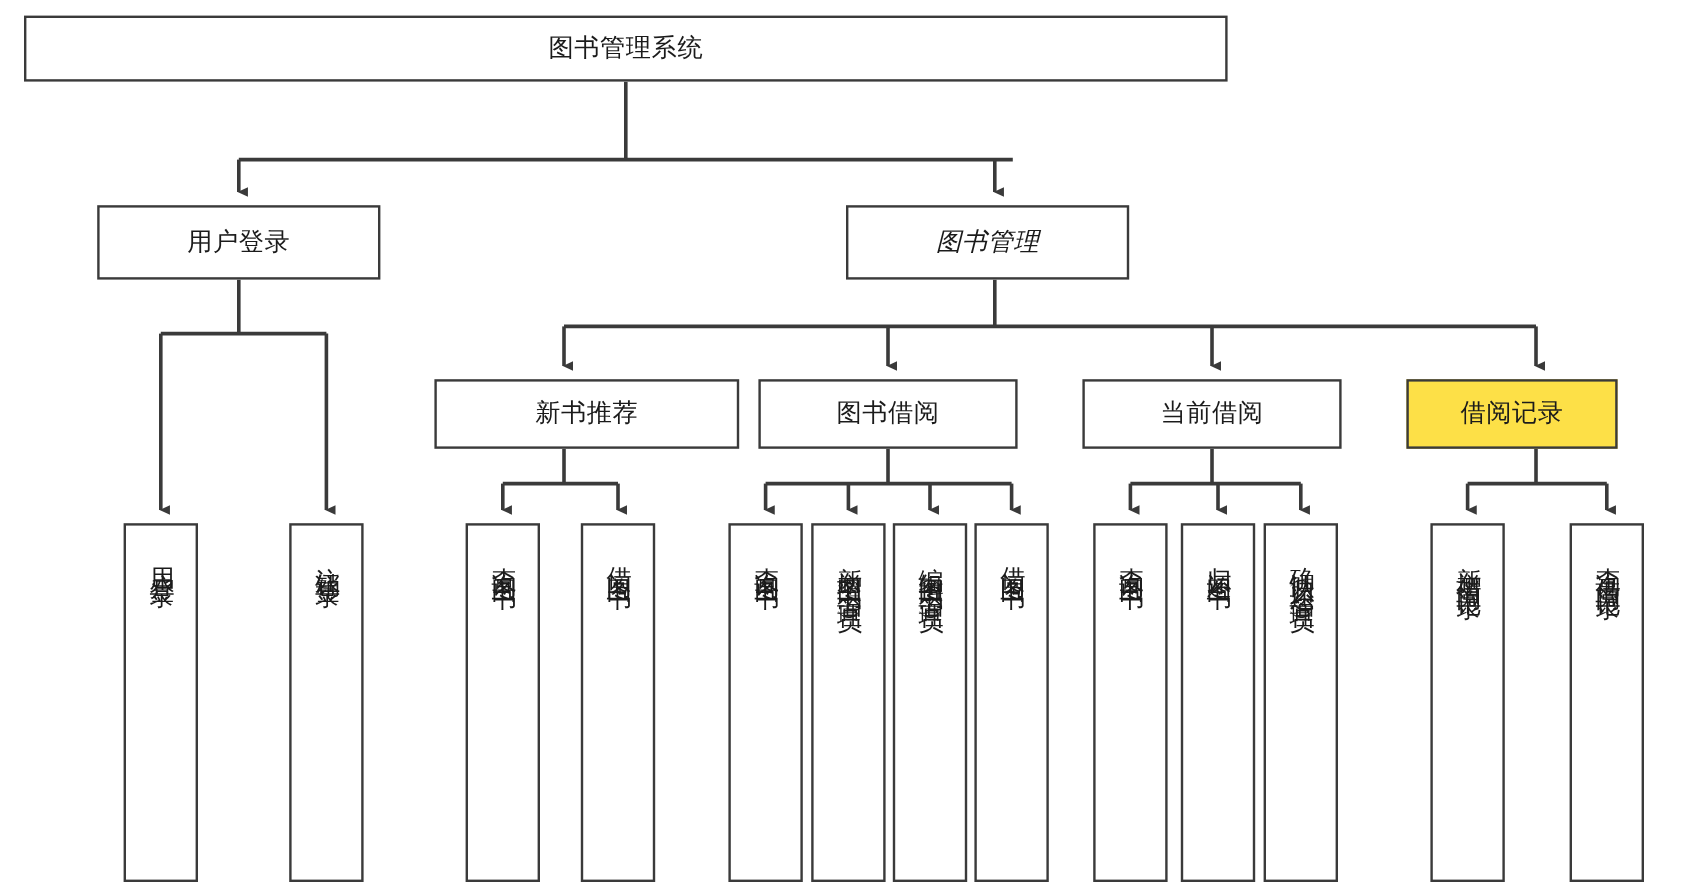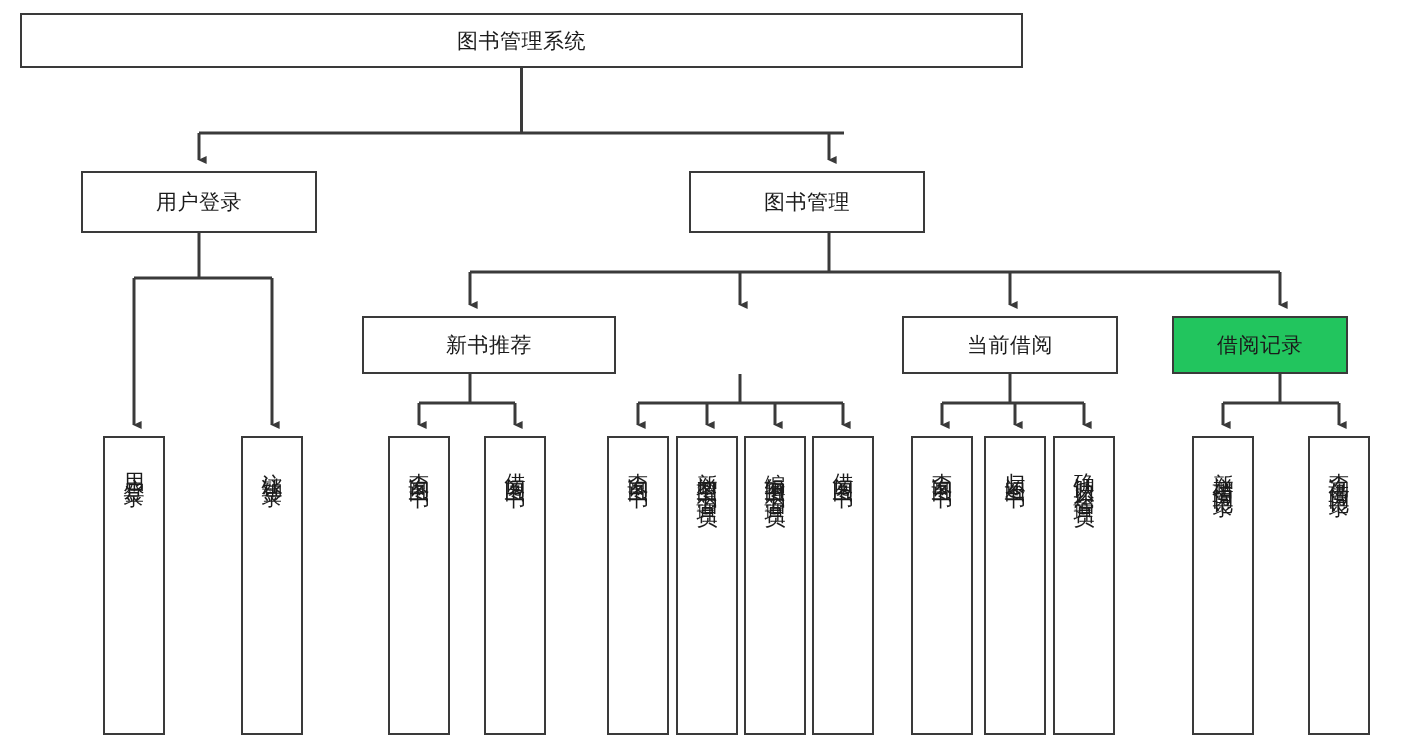--- a/index.html
+++ b/index.html
@@ -123,31 +123,34 @@
     </g>
   </svg>
 
   <div class="node-box" id="node-root" style="left: 20px; top: 13px; width: 1003px; height: 55px; border-color: rgb(58, 58, 58); background: rgb(255, 255, 255);">
     <span class="node-label-h" style="color: rgb(27, 27, 27);">图书管理系统</span>
   </div>
 
   <div class="node-box" id="node-l2-0" style="left: 81px; top: 171px; width: 236px; height: 62px; border-color: rgb(58, 58, 58); background: rgb(255, 255, 255);">
     <span class="node-label-h" style="color: rgb(27, 27, 27);">用户登录</span>
   </div>
-  <div class="node-box" id="node-l2-1" style="left: 689px; top: 171px; width: 236px; height: 62px; border-color: rgb(58, 58, 58); background: rgb(255, 255, 255);">
+  <div class="node-box" id="node-l2-1" style="left: 705px; top: 171px; width: 236px; height: 62px; border-color: rgb(58, 58, 58); background: rgb(255, 255, 255); font-style: italic;">
     <span class="node-label-h" style="color: rgb(27, 27, 27);">图书管理</span>
   </div>
 
   <div class="node-box" id="node-l3-0" style="left: 362px; top: 316px; width: 254px; height: 58px; border-color: rgb(58, 58, 58); background: rgb(255, 255, 255);">
     <span class="node-label-h" style="color: rgb(27, 27, 27);">新书推荐</span>
   </div>
+  <div class="node-box" id="node-l3-1" style="left: 632px; top: 316px; width: 216px; height: 58px; border-color: rgb(58, 58, 58); background: rgb(255, 255, 255);">
+    <span class="node-label-h" style="color: rgb(27, 27, 27);">图书借阅</span>
+  </div>
   <div class="node-box" id="node-l3-2" style="left: 902px; top: 316px; width: 216px; height: 58px; border-color: rgb(58, 58, 58); background: rgb(255, 255, 255);">
     <span class="node-label-h" style="color: rgb(27, 27, 27);">当前借阅</span>
   </div>
-  <div class="node-box" id="node-l3-3" style="left: 1172px; top: 316px; width: 176px; height: 58px; border-color: rgb(58, 58, 58); background: #22c55e;">
+  <div class="node-box" id="node-l3-3" style="left: 1172px; top: 316px; width: 176px; height: 58px; border-color: rgb(58, 58, 58); background: #fde047;">
     <span class="node-label-h" style="color: rgb(27, 27, 27);">借阅记录</span>
   </div>
 
   <div class="node-box vertical" id="node-leaf-0" style="left: 103px; top: 436px; width: 62px; height: 299px; border-color: rgb(58, 58, 58); background: rgb(255, 255, 255);">
     <span class="node-label-v" style="color: rgb(27, 27, 27);">用户登录</span>
   </div>
   <div class="node-box vertical" id="node-leaf-1" style="left: 241px; top: 436px; width: 62px; height: 299px; border-color: rgb(58, 58, 58); background: rgb(255, 255, 255);">
     <span class="node-label-v" style="color: rgb(27, 27, 27);">注销登录</span>
   </div>
   <div class="node-box vertical" id="node-leaf-2" style="left: 388px; top: 436px; width: 62px; height: 299px; border-color: rgb(58, 58, 58); background: rgb(255, 255, 255);">

